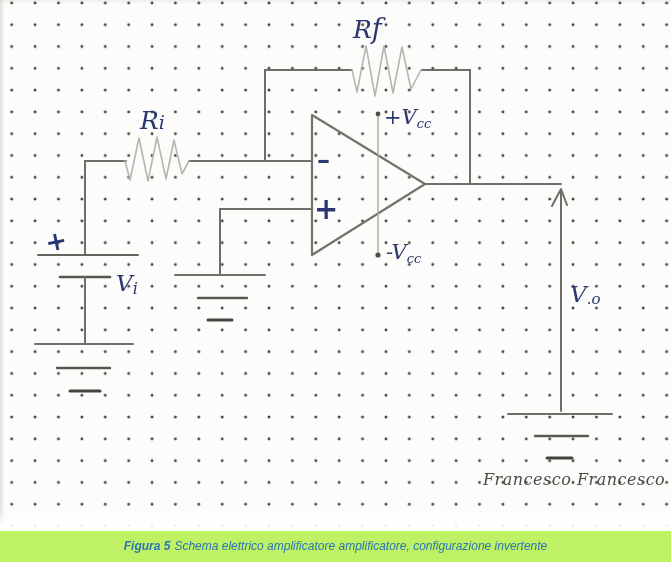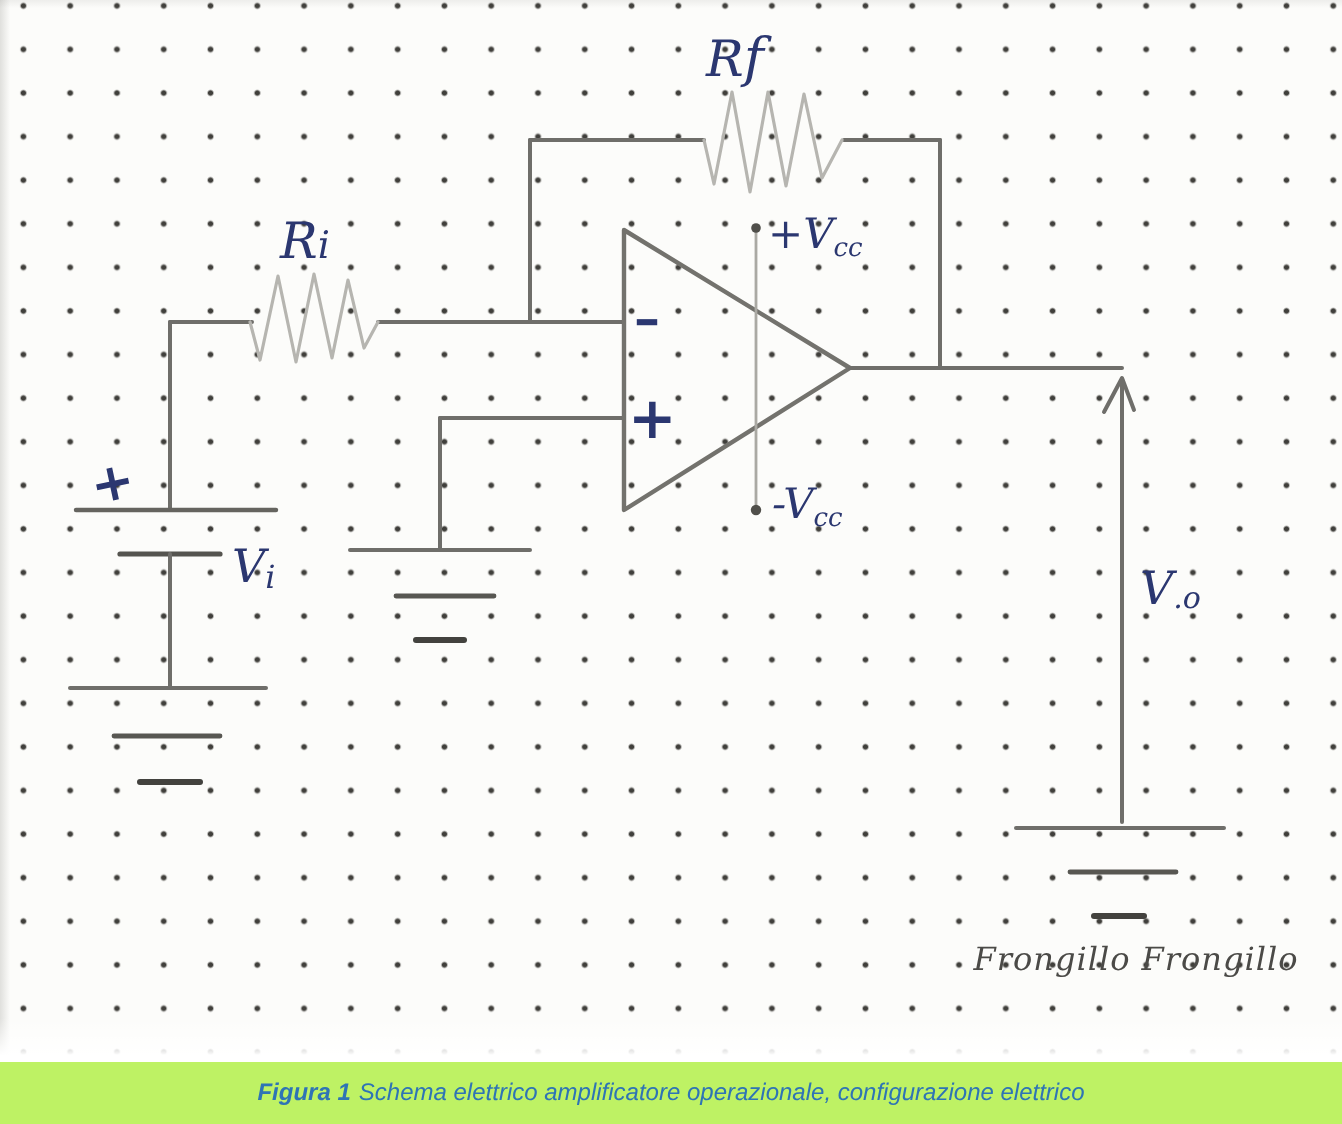--- a/index.html
+++ b/index.html
@@ -129,21 +129,21 @@
 
       <text class="ink" x="570" y="302" font-size="23"><tspan>V</tspan><tspan font-size="15" dy="2">.o</tspan></text>
 
       <text class="ink sign" x="317" y="168" font-size="26">–</text>
 
       <text class="ink sign" x="314" y="219" font-size="29">+</text>
 
       <text class="ink sign" x="45" y="250" font-size="26" transform="rotate(-12 57 240)">+</text>
     </svg>
 
-    <div class="signature">Frongillo Frongillo</div>
+    <div class="signature">Francesco Francesco</div>
 
     <div class="bottom-fade"></div>
   </div>
 
   <div class="caption">
-    <span class="cap-label">Figura 1</span><span class="cap-text">Schema elettrico amplificatore operazionale, configurazione elettrico</span>
+    <span class="cap-label">Figura 5</span><span class="cap-text">Schema elettrico amplificatore amplificatore, configurazione invertente</span>
   </div>
 </div>
 
 </body></html>

